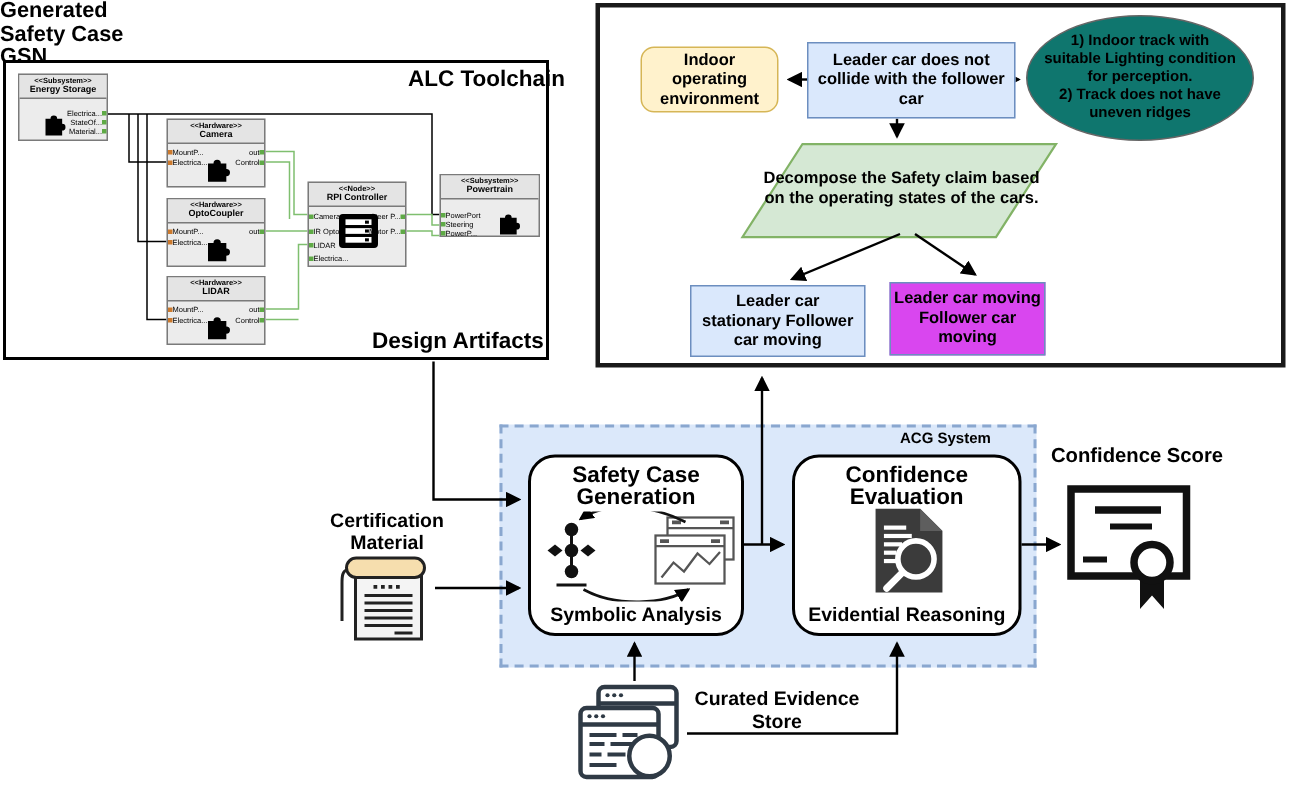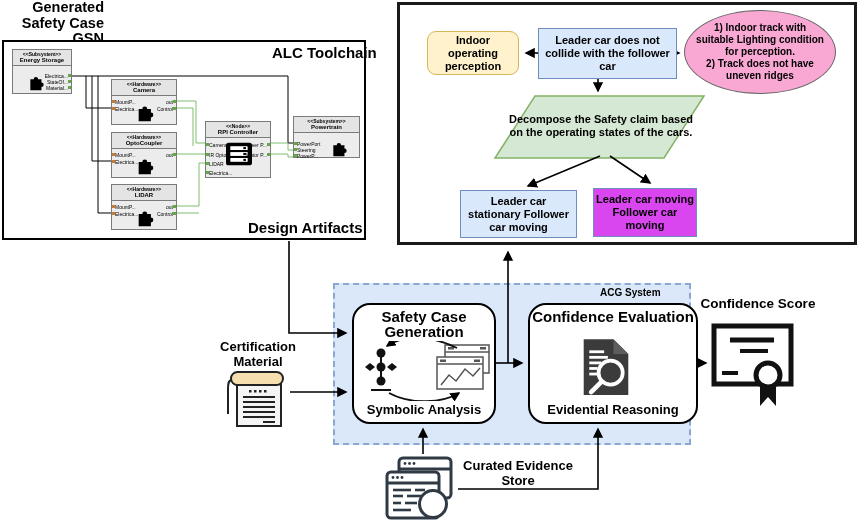--- a/index.html
+++ b/index.html
@@ -23,29 +23,29 @@
   .pr{right:3px;text-align:right;}
   .pl::before{content:"";position:absolute;left:-3px;top:0px;width:3px;height:3px;background:#cc7a2e;}
   .pr::after{content:"";position:absolute;right:-3px;top:0px;width:3px;height:3px;background:#5faa46;}
   .rpi .pl::before,.pt .pl::before{background:#5faa46;}
   .puz{position:absolute;z-index:2;}
   
   .gsnbox{position:absolute;z-index:2;display:flex;align-items:center;justify-content:center;
           text-align:center;font-weight:700;box-sizing:border-box;padding:2px;}
   #gsn-context{left:427px;top:31px;width:92px;height:44px;background:#fff2cc;border:1.5px solid #d6b656;border-radius:9px;font-size:11px;line-height:13px;}
   #gsn-goal{left:538px;top:28px;width:139px;height:51px;background:#dae8fc;border:1.5px solid #6c8ebf;font-size:11px;line-height:13px;}
-  #gsn-assumption{left:684px;top:10px;width:152px;height:84px;background:#f9a8d4;border:1.5px solid #666;border-radius:50%;font-size:10px;line-height:12px;padding:6px 10px;flex-direction:column;}
+  #gsn-assumption{left:684px;top:10px;width:152px;height:84px;background:#0f766e;border:1.5px solid #666;border-radius:50%;font-size:10px;line-height:12px;padding:6px 10px;flex-direction:column;}
   #gsn-strategy-text{left:502px;top:99px;width:198px;height:54px;background:transparent;font-size:11px;line-height:13px;border:none;}
   #gsn-sub-left{left:460px;top:190px;width:117px;height:48px;background:#dae8fc;border:1.5px solid #6c8ebf;font-size:11px;line-height:13px;}
   #gsn-sub-right{left:593px;top:188px;width:104px;height:49px;background:#d946ef;border:1.5px solid #6c8ebf;font-size:11px;line-height:13px;}
-  #gsn-label{left:752px;top:199px;width:104px;text-align:right;font-weight:700;font-size:14.5px;line-height:15.5px;z-index:3;}
+  #gsn-label{left:752px;top:199px;width:104px;text-align:left;font-weight:700;font-size:14.5px;line-height:15.5px;z-index:3;}
   
   .procbox{position:absolute;z-index:2;background:#fff;border:2px solid #000;border-radius:18px;box-sizing:border-box;}
   #scg-box{left:352px;top:303px;width:144px;height:121px;}
-  #ce-box{left:528px;top:303px;width:170px;height:121px;padding-left:27px;}
+  #ce-box{left:528px;top:303px;width:153px;height:121px;padding-left:27px;}
   .proc-title{position:absolute;top:4px;left:0;right:0;text-align:center;font-weight:700;font-size:15px;line-height:15px;}
   .proc-sub{position:absolute;bottom:5px;left:0;right:0;text-align:center;font-weight:700;font-size:13px;}
   
   .io-label{position:absolute;z-index:3;font-weight:700;text-align:center;font-size:13px;line-height:15px;}
   .icon{position:absolute;z-index:2;}
 </style>
 </head>
 <body>
 
 <div id="stage">
@@ -185,21 +185,21 @@
     </div>
     <span class="p pl" style="top:25px;">PowerPort</span>
     <span class="p pl" style="top:31px;">Steering</span>
     <span class="p pl" style="top:37px;">PowerP...</span>
     <svg class="puz" style="left:36px;top:21px;" width="20" height="20" viewBox="0 0 36 36">
         <path d="M6 13 h6 a4 4 0 1 1 8 0 h6 v6 a4 4 0 1 1 0 8 v6 h-20 z" fill="#000"></path>
       </svg>
   </div>
 
   <div id="gsn-context" class="gsnbox">
-    <span>Indoor operating perception</span>
+    <span>Indoor operating environment</span>
   </div>
   <div id="gsn-goal" class="gsnbox">
     <span>Leader car does not collide with the follower car</span>
   </div>
   <div id="gsn-assumption" class="gsnbox">
     <span>1) Indoor track with suitable Lighting condition for perception.</span>
     <span>2) Track does not have uneven ridges</span>
   </div>
   <div id="gsn-strategy-text" class="gsnbox">
     <span>Decompose the Safety claim based on the operating states of the cars.</span>

